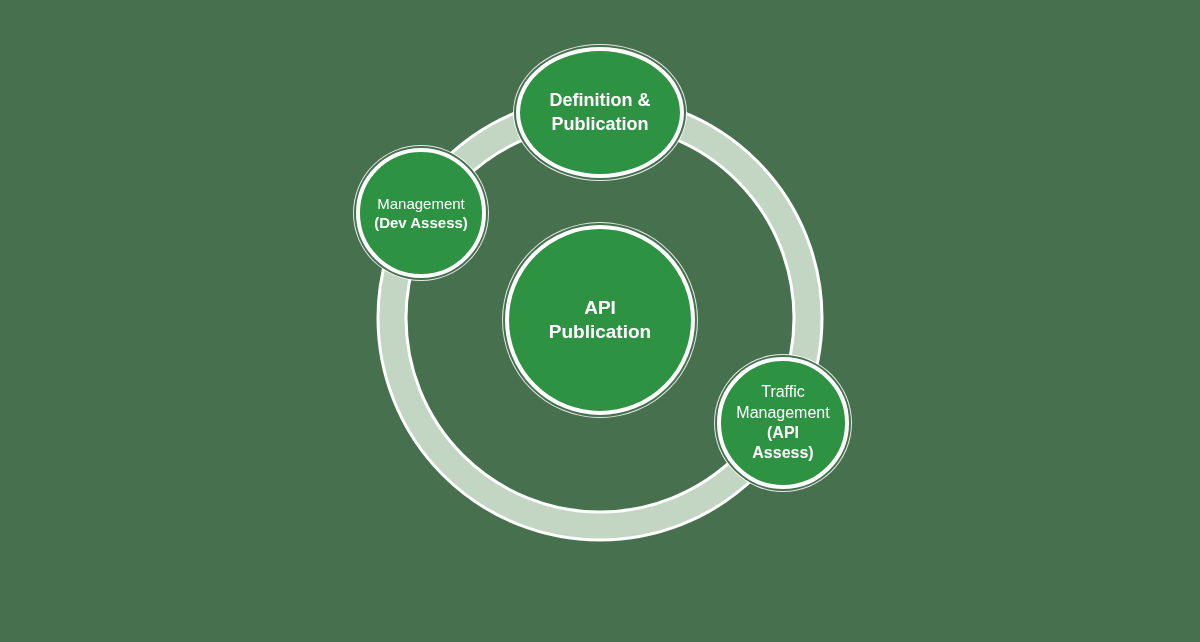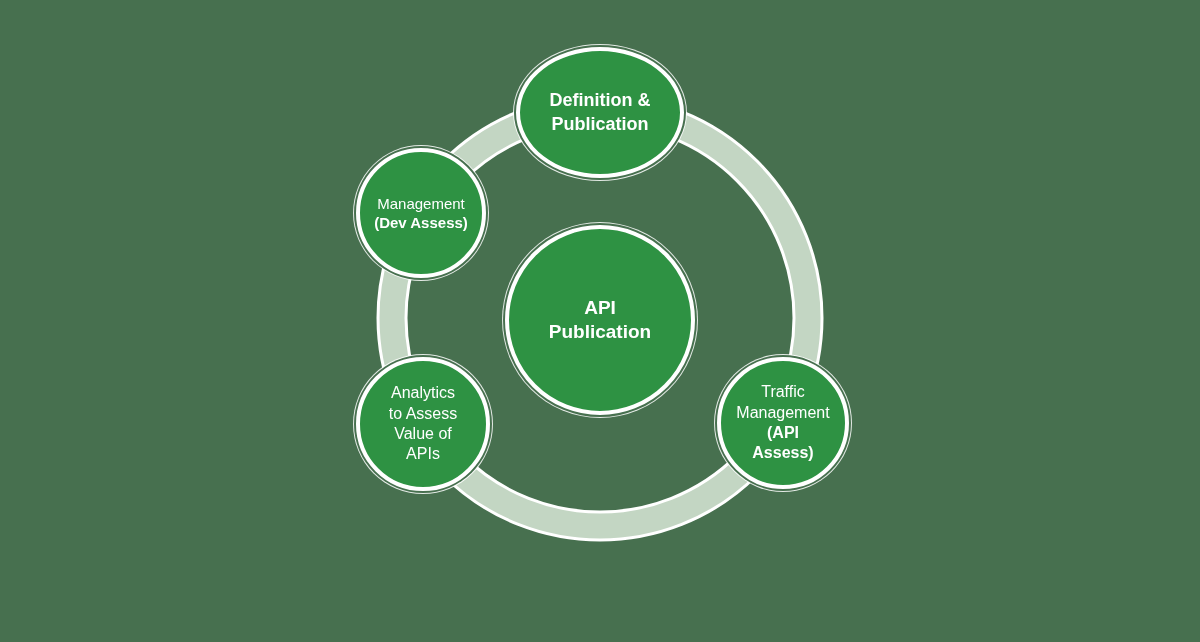--- a/index.html
+++ b/index.html
@@ -70,25 +70,19 @@
 
 
   <div class="node node-lower-right">
     <span class="label w-medium">Traffic
 Management</span>
     <span class="label w-bold">(API
 Assess)</span>
   </div>
 
 
-  <div class="node node-lower-left">
-    <span class="label w-medium">Analytics
-to Assess
-Value of
-APIs</span>
-  </div>
 
   <div class="node node-upper-left">
     <span class="label w-medium">Management</span>
     <span class="label w-bold">(Dev Assess)</span>
   </div>
 
 </div>
 
 </body></html>

